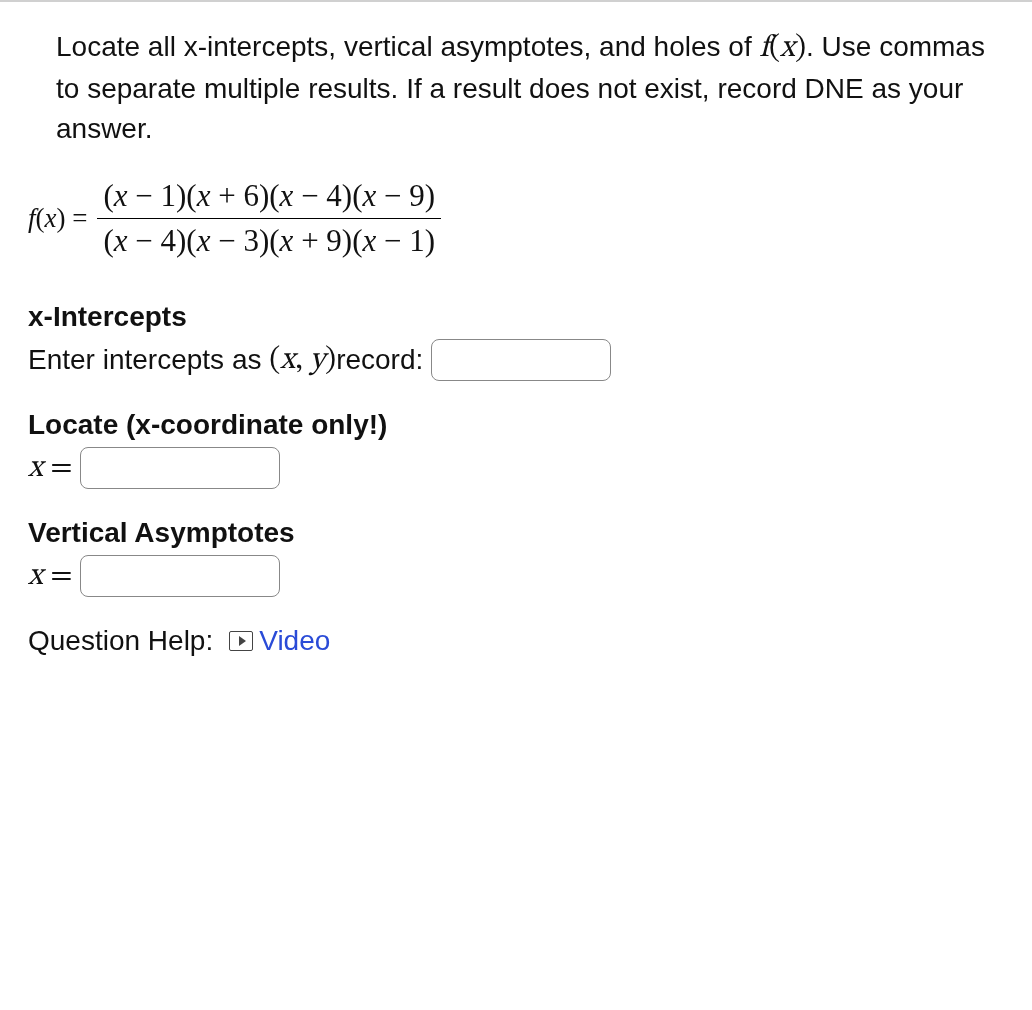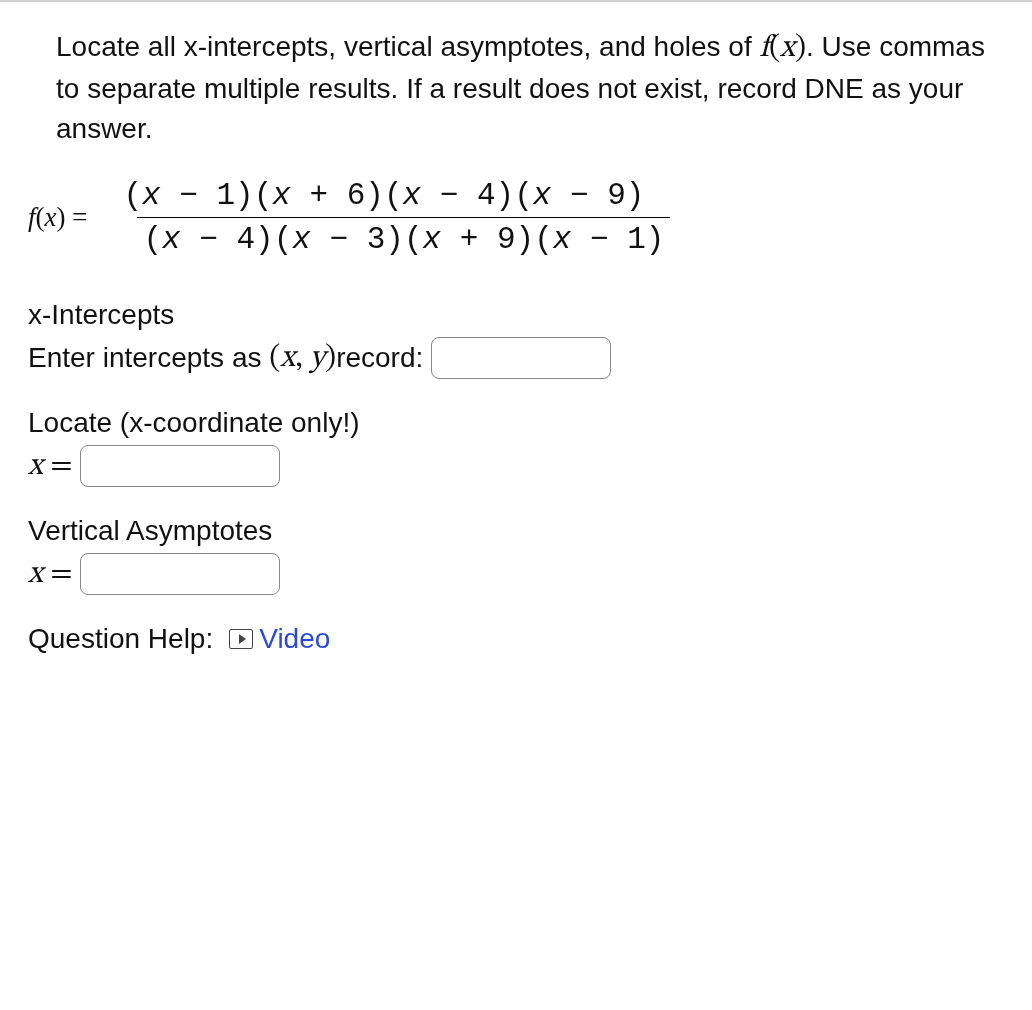--- a/index.html
+++ b/index.html
@@ -30,33 +30,32 @@
       font-family: 'Cambria Math', serif;
       font-size: 27px;
       margin-right: 10px;
       white-space: nowrap;
     }
     .fraction {
       display: inline-flex;
       flex-direction: column;
       align-items: center;
       vertical-align: middle;
-      font-family: Liberation Mono, monospace;
+      font-family: Liberation Serif, serif;
       font-size: 31px;
     }
     .fraction .num {
       padding: 2px 6px 4px 6px;
     }
     .fraction .den {
       border-top: 1.5px solid #000;
       padding: 4px 6px 2px 6px;
-      margin-left: 40px;
     }
     .section-heading {
-      font-weight: normal;
+      font-weight: bold;
       margin-top: 18px;
       margin-bottom: 6px;
     }
     .input-row {
       display: flex;
       align-items: center;
       margin-bottom: 28px;
     }
     .input-box {
       border: 1.5px solid #888;

